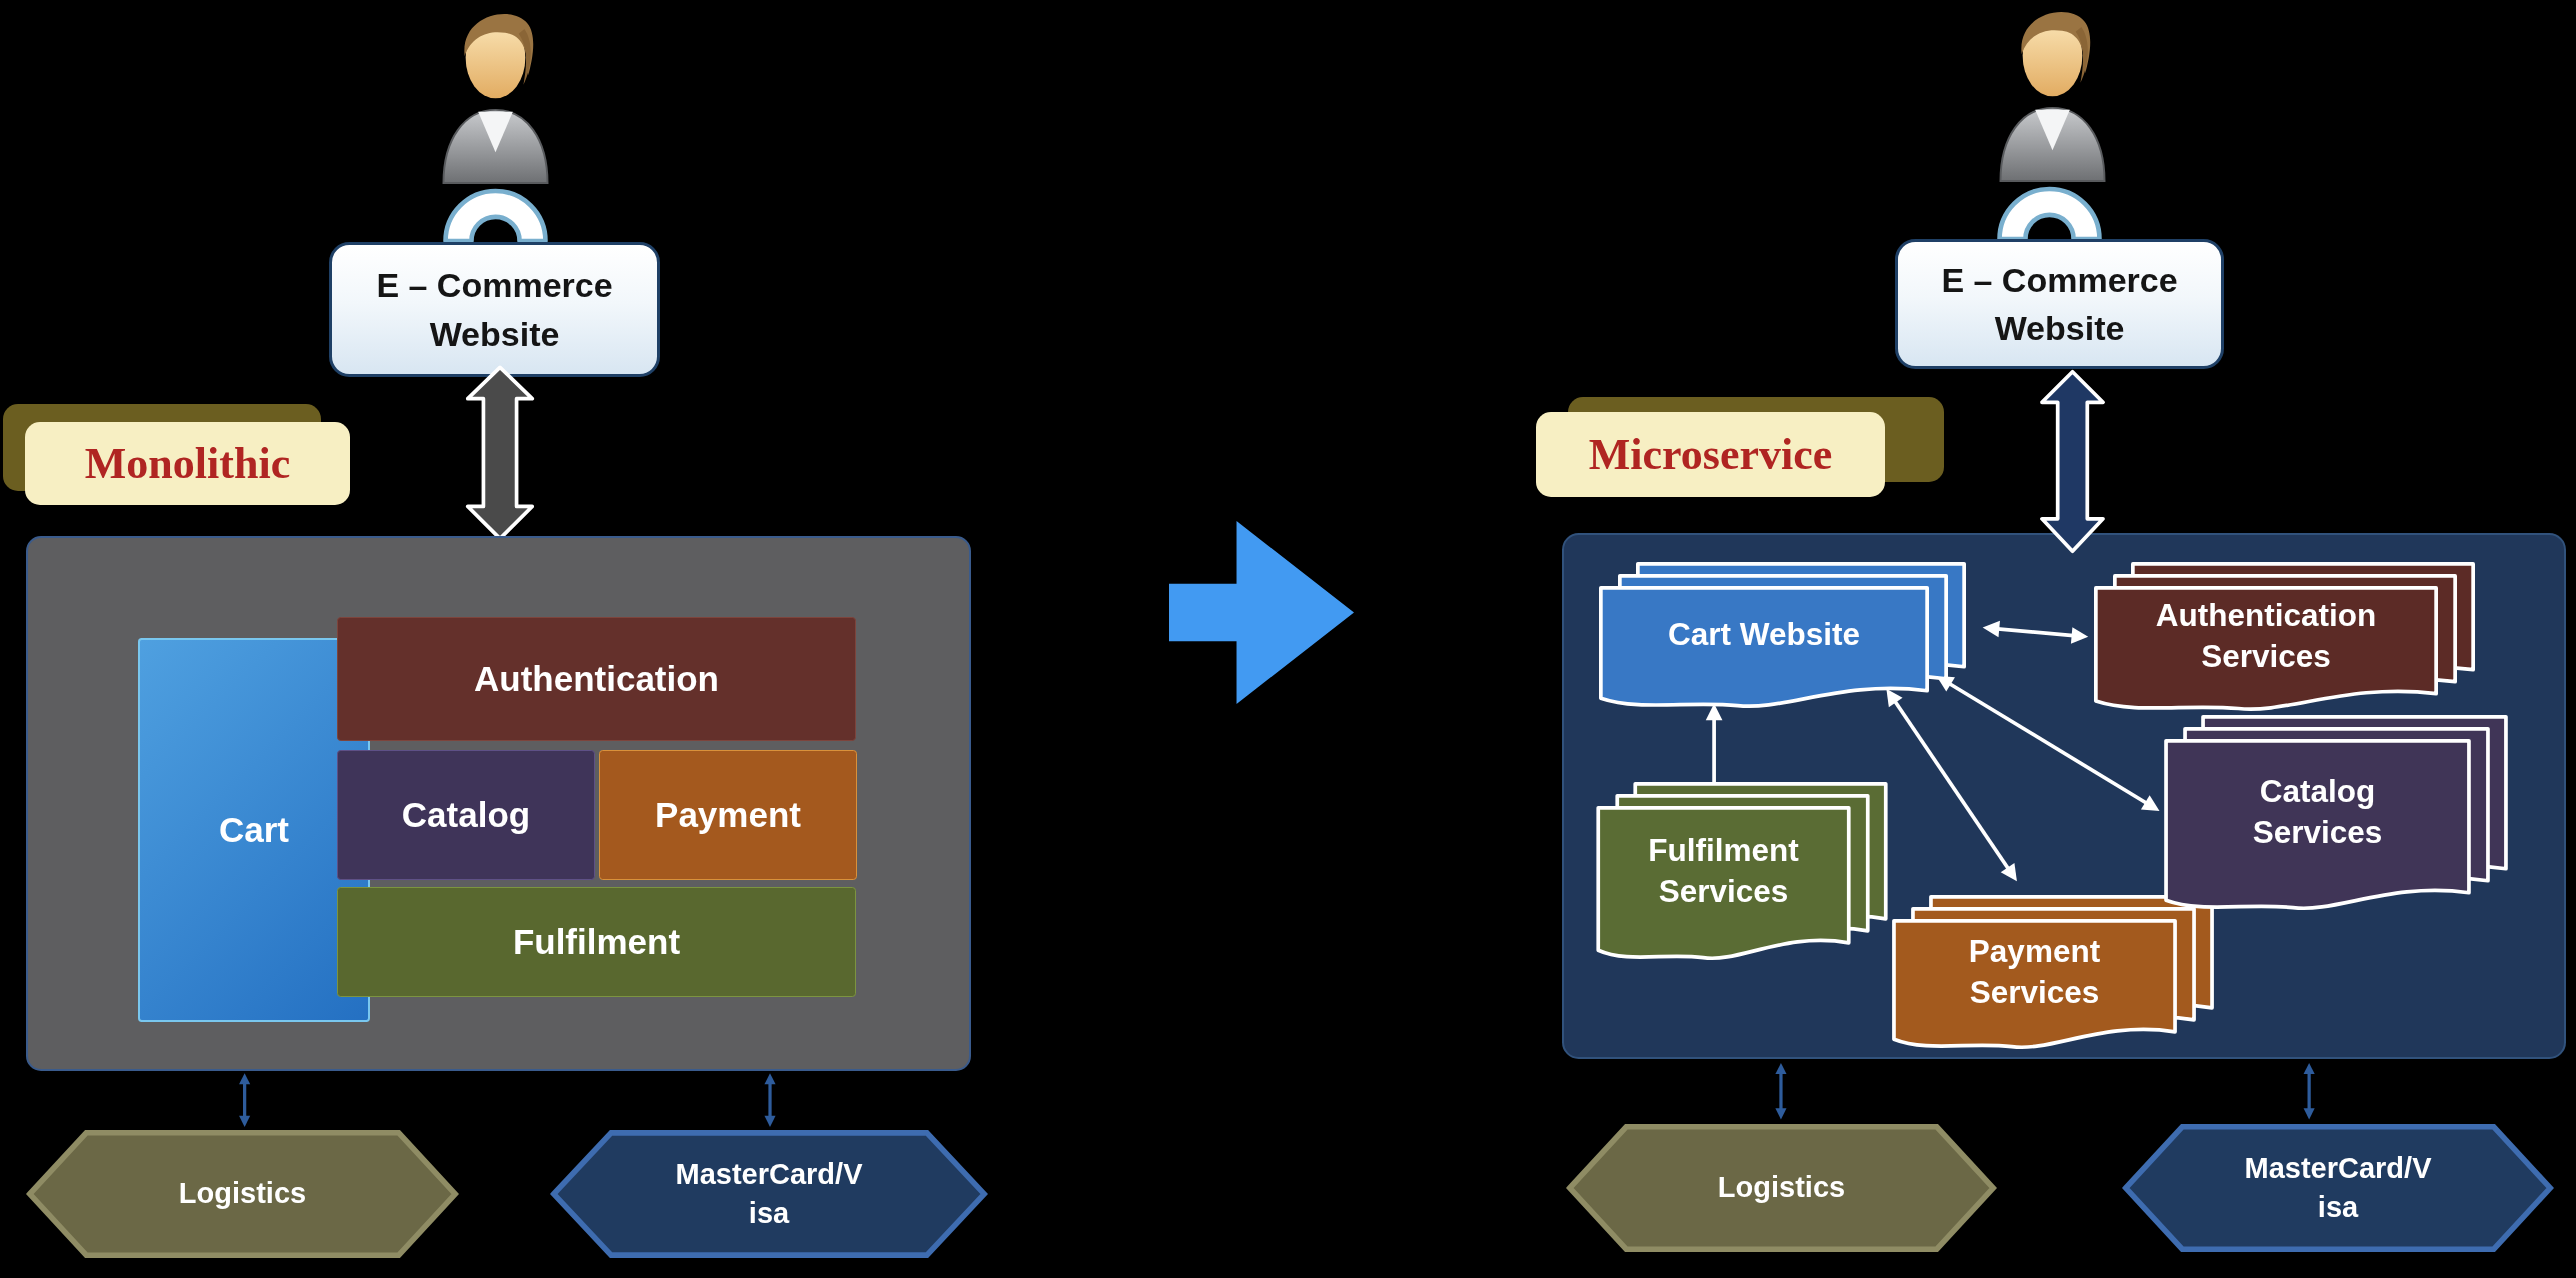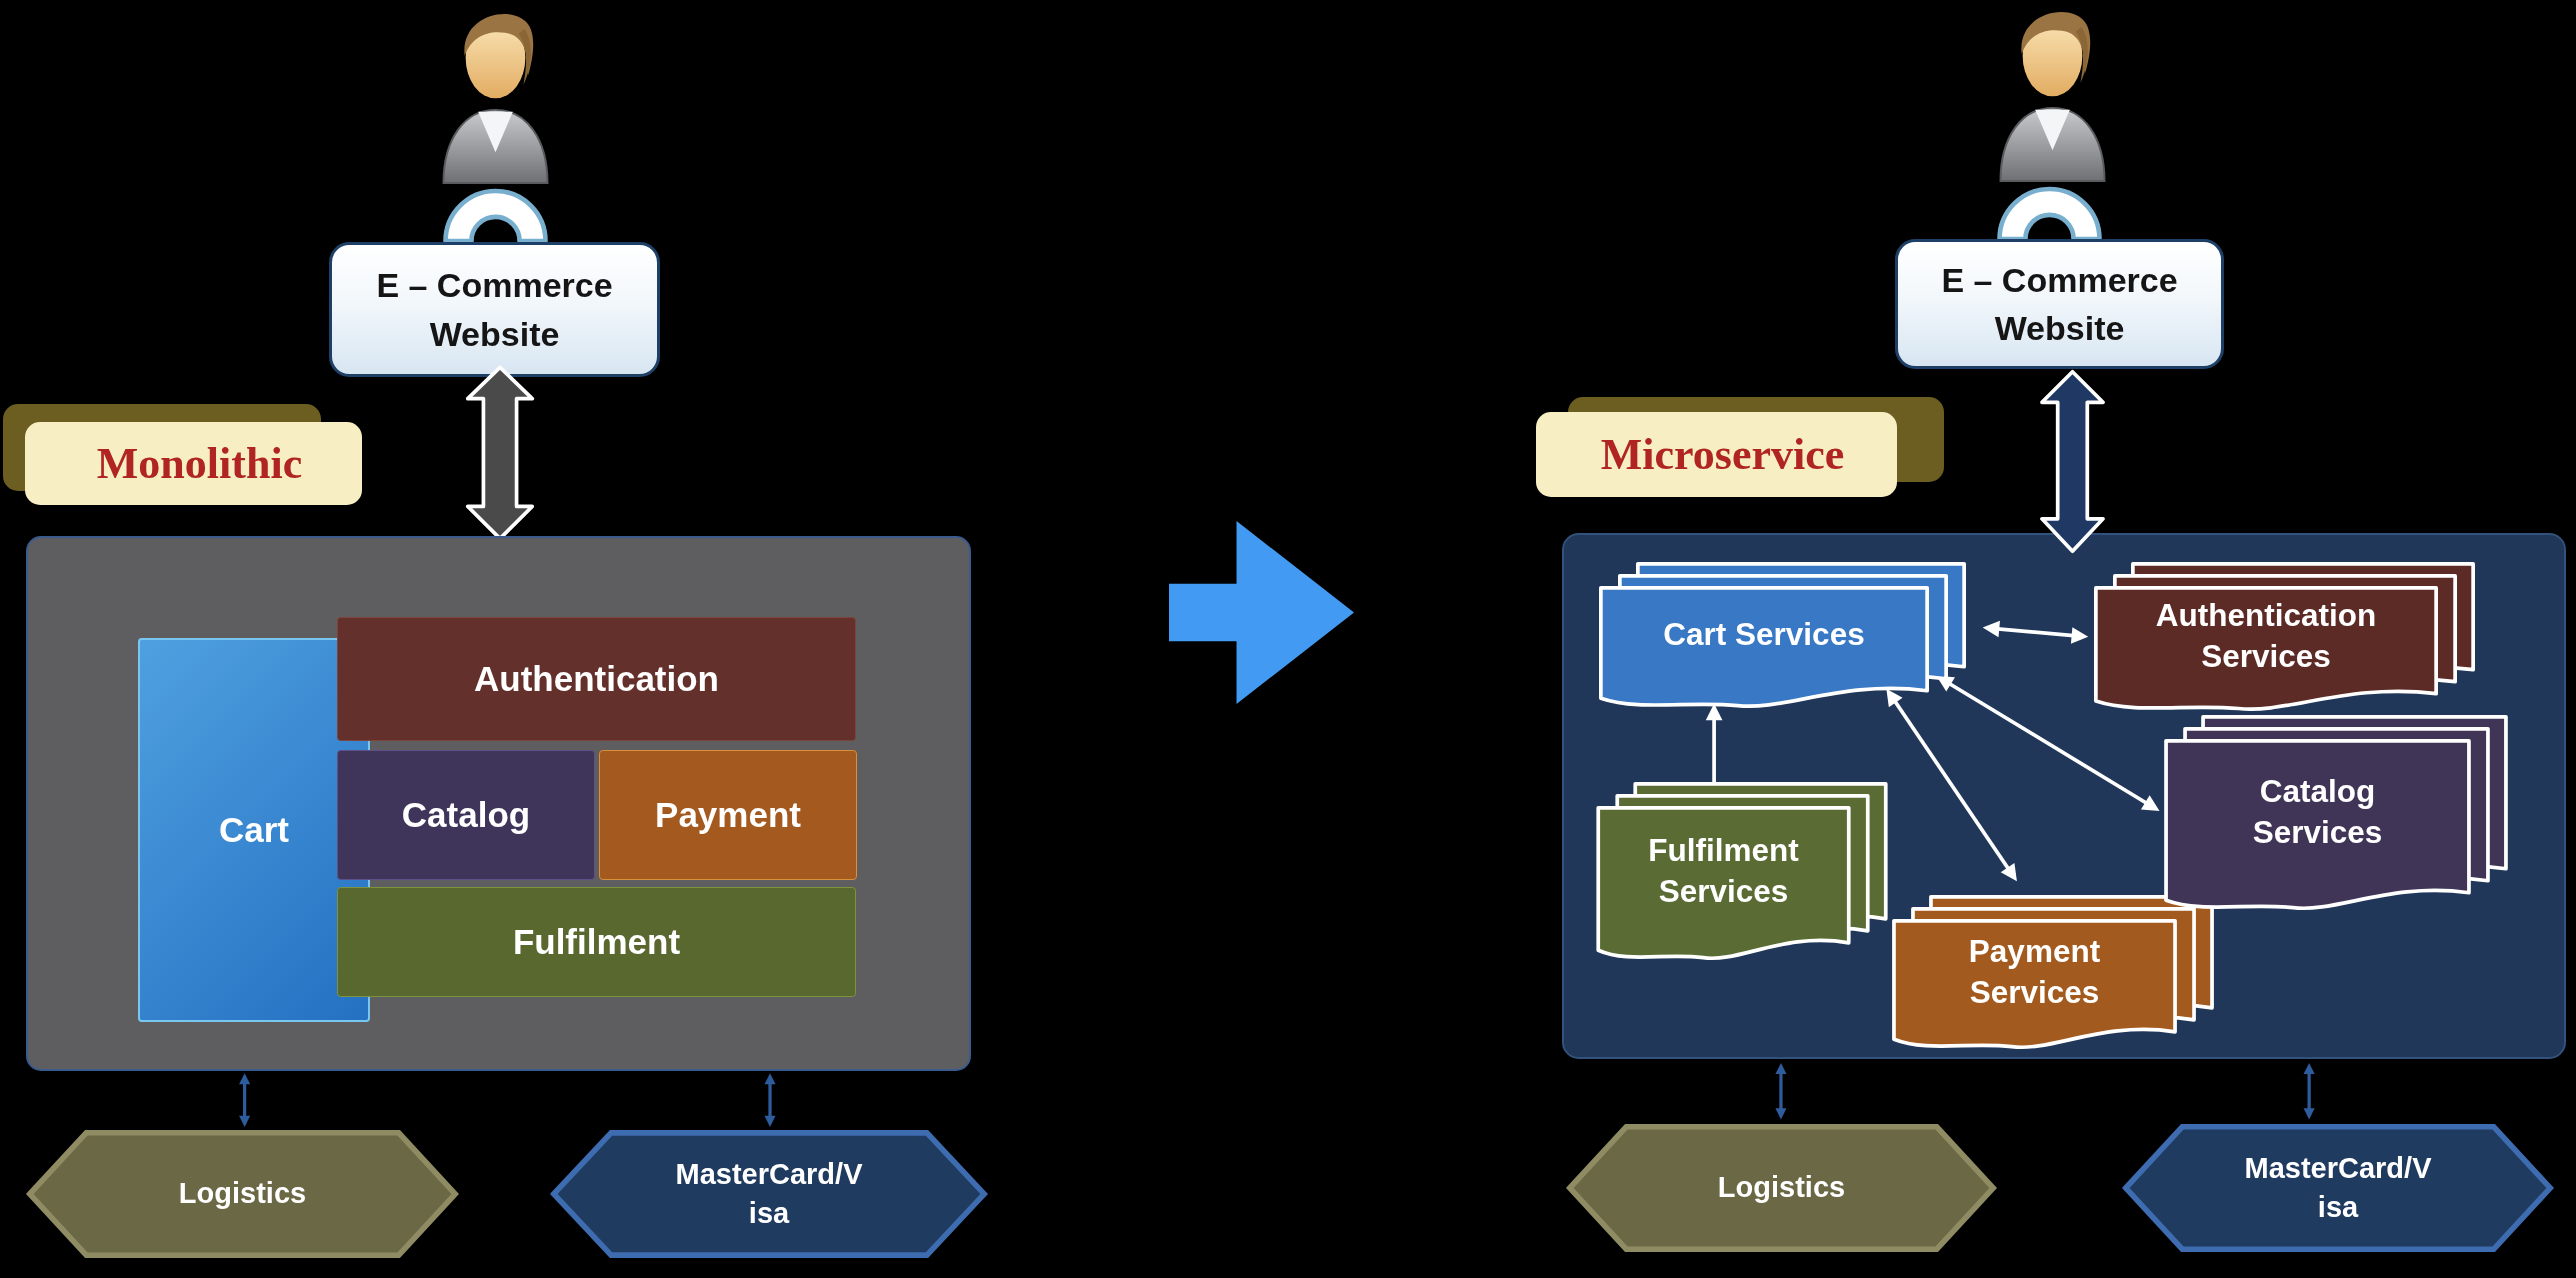--- a/index.html
+++ b/index.html
@@ -9,21 +9,21 @@
 
   
   .site-box{position:absolute;box-sizing:border-box;border:3.7px solid #1F4066;border-radius:20.4px;
             background:linear-gradient(180deg,#FFFFFF 0%,#F2F7FB 45%,#D8E6F2 100%);
             display:flex;flex-direction:column;align-items:center;justify-content:center;
             color:#151515;font-weight:bold;font-size:34px;line-height:1.42;text-align:center;}
 
   
   .badge-shadow{position:absolute;border-radius:15px;}
   .badge-front{position:absolute;border-radius:15px;display:flex;align-items:center;justify-content:center;
-               font-family:"Liberation Serif", serif;font-weight:bold;font-size:44px;padding-left:12px;}
+               font-family:"Liberation Serif", serif;font-weight:bold;font-size:44px;}
 
   
   .module{position:absolute;box-sizing:border-box;display:flex;align-items:center;justify-content:center;
           color:#FFFFFF;font-weight:bold;font-size:35px;border-radius:3.7px;}
 
   .card-text{position:absolute;display:flex;flex-direction:column;align-items:center;justify-content:center;
              color:#FFF;font-weight:bold;text-align:center;line-height:1.3;}
   .stack{position:absolute;}
   .hex{position:absolute;}
   .hex-label{position:absolute;left:0;top:0;width:100%;height:100%;display:flex;flex-direction:column;
@@ -169,21 +169,21 @@
           <svg width="330" height="127" style="position: absolute; left: 37px; top: 0px;" viewBox="0 0 356 137">
             <path d="M2,2 H354 V113 C 263.4,101 199.4,135 149.5,129 C 96.1,124 42.7,135 2,121 Z" fill="#3878C5" stroke="#FFFFFF" stroke-width="4" stroke-linejoin="round"></path>
           </svg>
           <svg width="330" height="127" style="position: absolute; left: 18.5px; top: 12px;" viewBox="0 0 356 137">
             <path d="M2,2 H354 V113 C 263.4,101 199.4,135 149.5,129 C 96.1,124 42.7,135 2,121 Z" fill="#3878C5" stroke="#FFFFFF" stroke-width="4" stroke-linejoin="round"></path>
           </svg>
           <svg width="330" height="127" style="position: absolute; left: 0px; top: 24px;" viewBox="0 0 356 137">
             <path d="M2,2 H354 V113 C 263.4,101 199.4,135 149.5,129 C 96.1,124 42.7,135 2,121 Z" fill="#3878C5" stroke="#FFFFFF" stroke-width="4" stroke-linejoin="round"></path>
           </svg>
           <div class="card-text" style="left: 0px; top: 24px; width: 330px; height: 97px; font-size: 31.5px;">
-            <div>Cart Services</div>
+            <div>Cart Website</div>
             <div></div>
           </div>
         </div>
         <div class="stack" style="left: 32px; top: 247px; width: 292px; height: 183px;">
           <svg width="255" height="159" style="position: absolute; left: 37px; top: 0px;" viewBox="0 0 275 172">
             <path d="M2,2 H273 V148 C 203.5,136 154.0,170 115.5,164 C 74.3,159 33.0,170 2,156 Z" fill="#5A6C34" stroke="#FFFFFF" stroke-width="4" stroke-linejoin="round"></path>
           </svg>
           <svg width="255" height="159" style="position: absolute; left: 18.5px; top: 12px;" viewBox="0 0 275 172">
             <path d="M2,2 H273 V148 C 203.5,136 154.0,170 115.5,164 C 74.3,159 33.0,170 2,156 Z" fill="#5A6C34" stroke="#FFFFFF" stroke-width="4" stroke-linejoin="round"></path>
           </svg>

